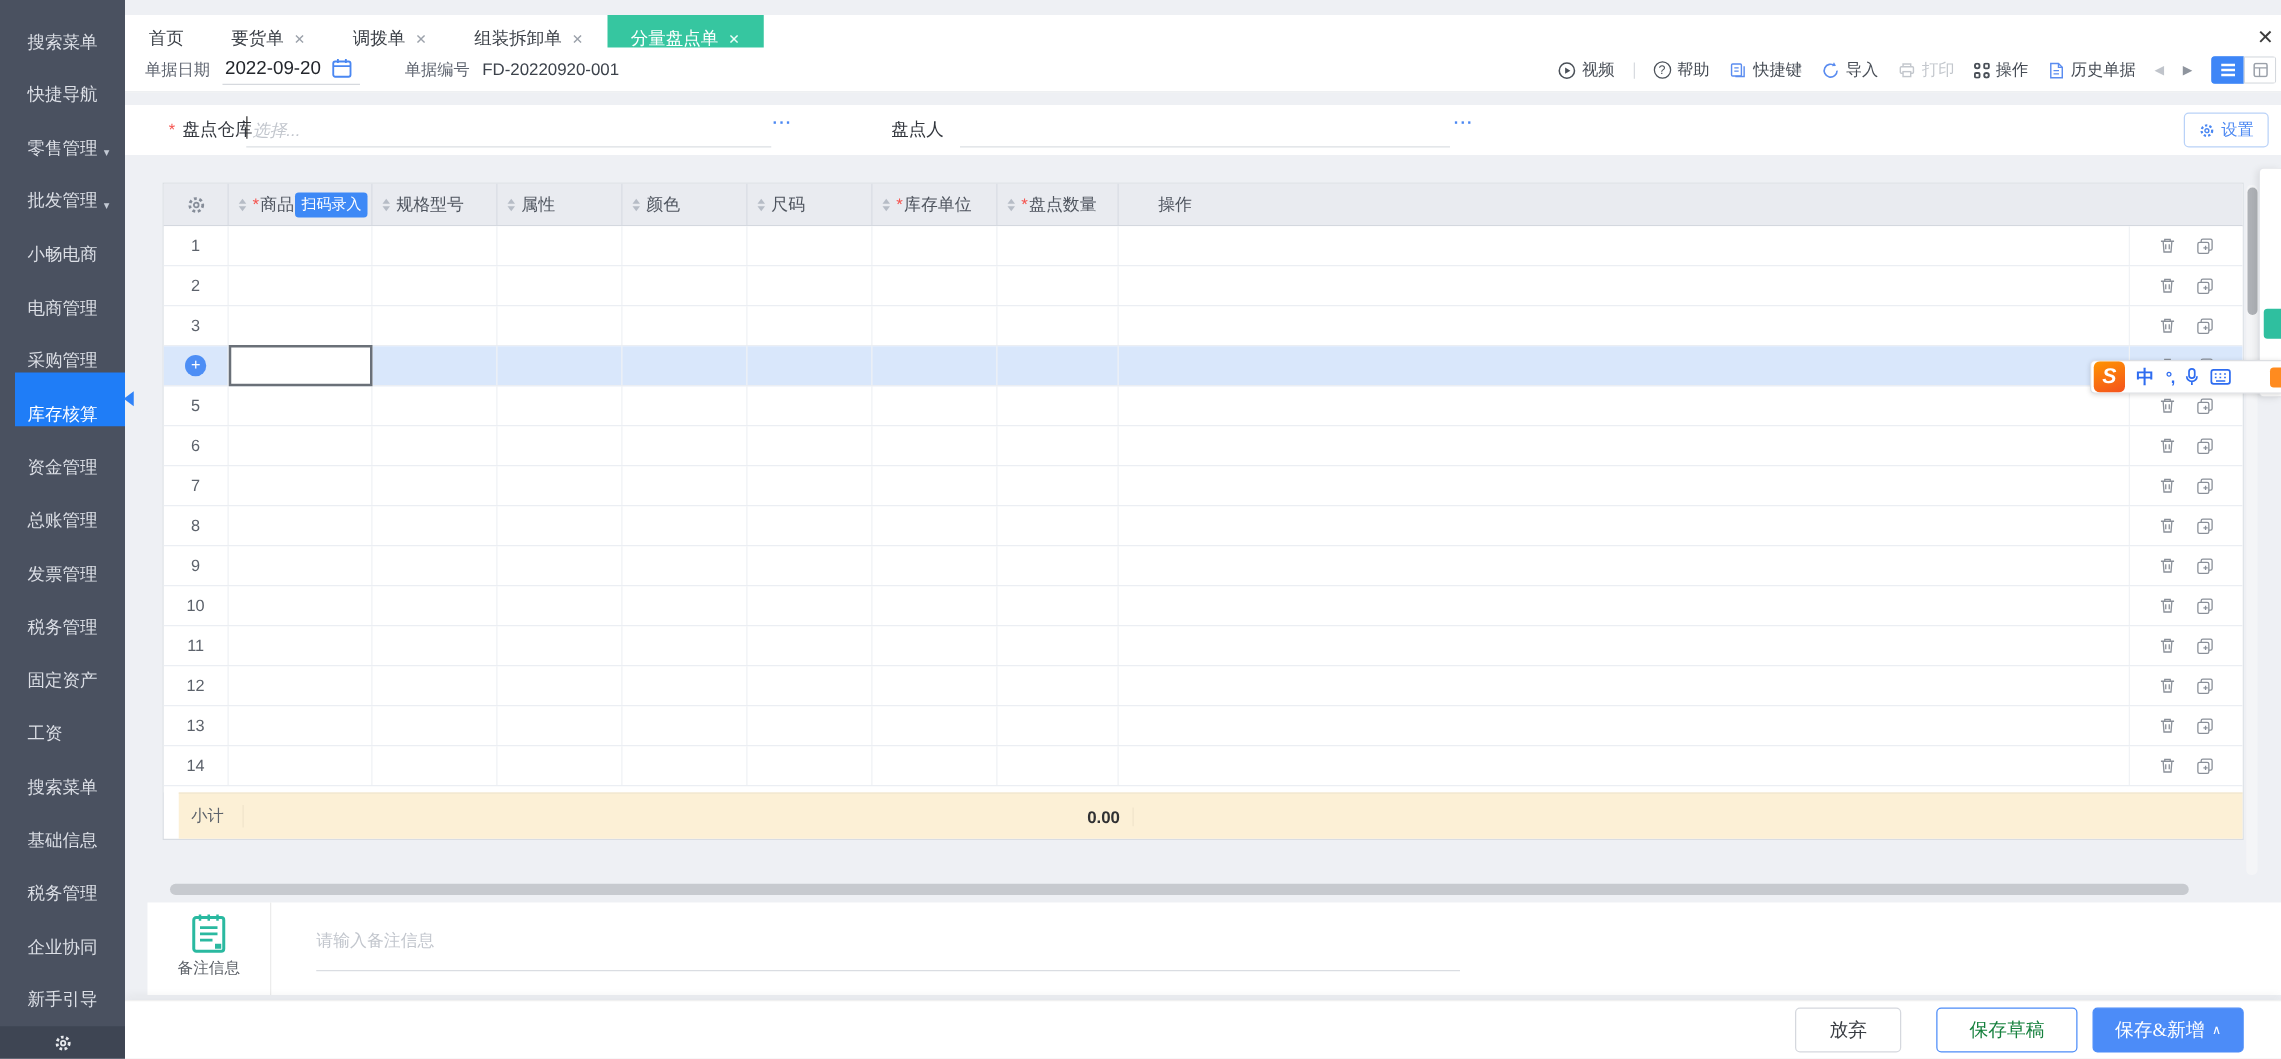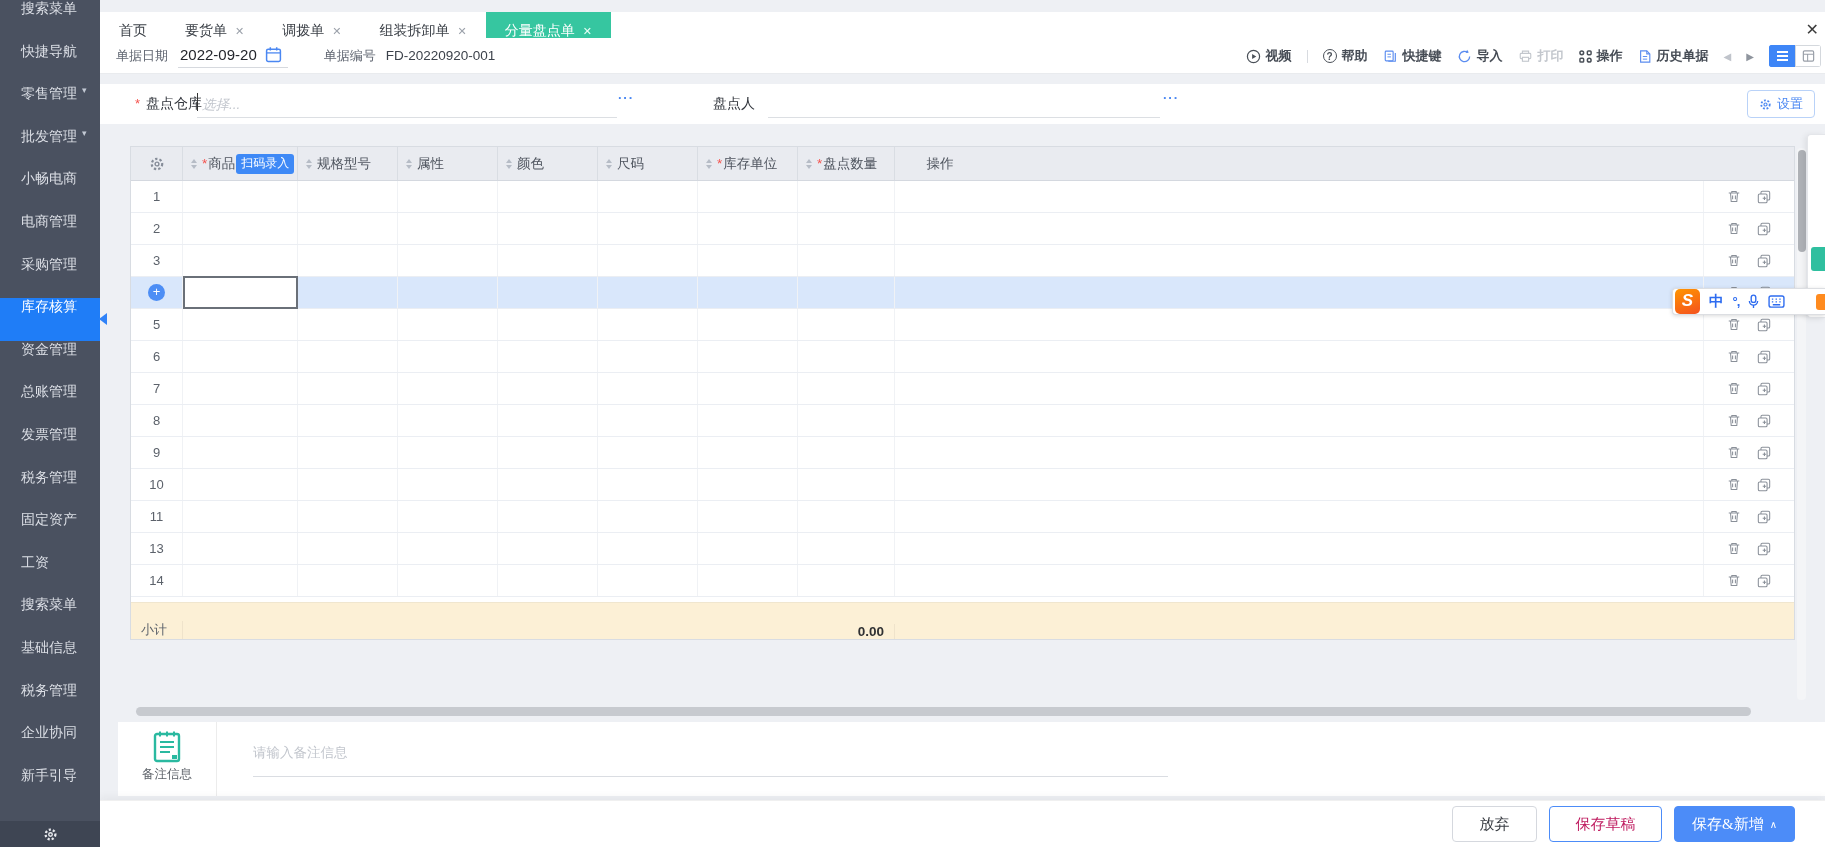--- a/index.html
+++ b/index.html
@@ -3,21 +3,21 @@
 <meta charset="utf-8">
 <style>
   * { margin:0; padding:0; box-sizing:border-box; }
   html,body { width:1825px; height:847px; overflow:hidden; }
   body { font-family:"Liberation Sans","DejaVu Sans",sans-serif; background:#eef0f4; position:relative; color:#333; }
   svg { display:block; }
 
   
   .sidebar { position:absolute; left:0; top:0; width:100px; height:847px; background:#4a5160; z-index:5; }
   .side-menu { position:absolute; top:0; left:0; right:0; }
-  .side-item { height:42.6px; display:flex; align-items:flex-start; padding-left:21px; font-size:14px; color:#dcdfe6; cursor:pointer; position:relative; }
+  .side-item { height:42.6px; display:flex; align-items:flex-end; padding-left:10px; font-size:14px; color:#dcdfe6; cursor:pointer; position:relative;margin-left:12px; }
   .side-item .chev { font-style:normal; font-size:9px; margin-left:5px; color:#c3c9d4; }
   .side-item.active { background:#1f7df7; color:#fff; }
   .active-arrow { position:absolute; left:93px; top:313px; width:0; height:0; border:6px solid transparent; border-right:8px solid #2f82f8; z-index:6; }
   .side-footer { position:absolute; bottom:0; left:0; right:0; height:26px; background:#3e4553; display:flex; align-items:center; justify-content:center; cursor:pointer; }
 
   
   .main { position:absolute; left:100px; top:0; right:0; bottom:0; }
 
   
   .tabbar { position:absolute; top:12px; left:0; right:0; height:38px; background:#fff; border-bottom:1px solid #ededf0; display:flex; }
@@ -28,21 +28,21 @@
   .win-close { position:absolute; right:6px; top:8px; font-size:16px; font-weight:bold; color:#3c3c3c; cursor:pointer; }
 
   
   .toolbar { position:absolute; top:38px; left:0; right:0; height:36px; background:#fff; border-bottom:1px solid #e9ebee; display:flex; align-items:center; }
   .tb-left { display:flex; align-items:center; margin-left:16px; gap:10px; }
   .tb-label { font-size:13px; color:#5f6570; }
   .date-box { display:flex; align-items:center; gap:8px; border-bottom:1px solid #d6d9de; padding:2px 6px 4px 2px; cursor:pointer; }
   .date-val { font-size:15px; color:#23262c; }
   .num-gap { width:16px; }
   .tb-value { font-size:13.5px; color:#3c424b; }
-  .tb-right { position:absolute; right:4px; top:0; height:36px; display:flex; align-items:center; gap:15px;font-weight:bold; }
+  .tb-right { position:absolute; right:4px; top:0; height:36px; display:flex; align-items:center; gap:15px; }
   .tb-item { display:flex; align-items:center; gap:5px; font-size:13px; color:#464c55; cursor:pointer; }
   .tb-item em { font-style:normal; }
   .tb-item.disabled { color:#c3c7cd; }
   .tb-div { width:1px; height:13px; background:#d8dbe0; }
   .q-circle { width:14px; height:14px; border:1.2px solid #4b5159; border-radius:50%; font-size:10px; display:flex; align-items:center; justify-content:center; color:#4b5159; }
   .pg { font-size:10px; cursor:pointer; }
   .pg.prev { color:#c0c4cb; }
   .pg.next { color:#8f959e; }
   .view-toggle { display:flex; border-radius:3px; overflow:hidden; }
   .vt { width:26px; height:22px; display:flex; align-items:center; justify-content:center; cursor:pointer; background:#fff; border:1px solid #d4d8dd; }
@@ -85,21 +85,21 @@
   .tr { display:flex; height:32px; border-bottom:1px solid #ebeef3; position:relative; }
   .tr.hl { background:#d9e7fb; }
   .td { border-right:1px solid #f0f2f5; height:100%; }
   .td.c-num { width:52px; display:flex; align-items:center; justify-content:center; font-size:13px; color:#5c626b; }
   .td.flex { flex:1; }
   .td.c-op { width:90px; display:flex; align-items:center; justify-content:center; gap:16px; border-right:none; }
   .plus-circle { width:17px; height:17px; border-radius:50%; background:#4d8ef5; color:#fff; font-size:13px; line-height:16px; text-align:center; cursor:pointer; }
   .sel-cell { position:absolute; left:52px; top:-1px; width:115px; height:33px; background:#fff; border:2px solid #6a7078; z-index:3; }
   .op-ic { cursor:pointer; }
   .sub-gap { height:5px; background:#fff; }
-  .subtotal { display:flex; height:37px; background:#fcf0d6; border-top:1px solid #f0e6cf; align-items:flex-end; }
+  .subtotal { display:flex; height:37px; background:#fcf0d6; border-top:1px solid #f0e6cf; align-items:center;margin-left:12px; }
   .st { border-right:1px solid rgba(0,0,0,0.05); display:flex; align-items:center; }
   .st.c-num { width:52px; padding-left:10px; font-size:13px; color:#5c626b; }
   .st.c-val { justify-content:flex-end; padding-right:10px; font-size:13.5px; font-weight:600; color:#303133; }
   .st.flex { flex:1; }
   .st.c-op { width:90px; border-right:none; }
 
   
   .vscroll { position:absolute; left:1697px; top:148px; width:9px; height:552px; background:#f4f5f7; border-radius:4px; }
   .vthumb { position:absolute; top:2px; left:0.5px; width:8px; height:102px; background:#aeb1b6; border-radius:4px; }
   .hscroll { position:absolute; left:30px; top:707px; width:1665px; height:10px; }
@@ -110,21 +110,21 @@
   .remark-head { position:absolute; left:0; top:0; width:99px; height:100%; border-right:1px solid #ececec; }
   .remark-head svg { margin:8px auto 2px; }
   .remark-label { text-align:center; font-size:12.5px; color:#5a5f66; }
   .remark-ph { position:absolute; left:135px; top:22px; font-size:13.5px; color:#c2c6cd; }
   .remark-line { position:absolute; left:135px; top:54px; width:915px; height:1px; background:#dadde2; }
 
   
   .footer { position:absolute; top:800px; left:0; right:0; height:47px; background:#fff; border-top:1px solid #f0f0f0; box-shadow:0 -3px 8px rgba(31,35,41,.05); display:flex; align-items:center; justify-content:flex-end; gap:12px; padding-right:30px; }
   .btn { height:36px; border-radius:4px; font-size:15px; cursor:pointer; font-family:Liberation Serif, serif; }
   .btn.ghost { width:85px; background:#fff; border:1px solid #d5d8de; color:#383c42; }
-  .btn.outline { width:113px; background:#fff; border:1px solid #4c8cf8; color:#be185d; }
+  .btn.outline { width:113px; background:#fff; border:1px solid #4c8cf8; color:#15803d;margin-left:16px; }
   .btn.primary { width:121px; background:#4c8cf8; border:1px solid #4c8cf8; color:#fff; display:flex; align-items:center; justify-content:center; gap:6px; }
   .caret-up { font-style:normal; font-size:10px; }
 
   
   .float-panel { position:absolute; left:1707px; top:134px; width:18px; height:184px; background:#fff; border:1px solid #e4e6ea; border-right:none; border-radius:4px 0 0 4px; box-shadow:-2px 1px 6px rgba(0,0,0,.08); z-index:8; }
   .float-badge { position:absolute; left:1711px; top:247px; width:14px; height:24px; background:#2fbf9f; border-radius:3px 0 0 3px; z-index:9; }
   .ime { position:absolute; left:1572px; top:288px; width:153px; height:27px; background:#fff; border:1px solid #dcdee2; border-right:none; border-radius:4px 0 0 4px; box-shadow:0 1px 4px rgba(0,0,0,.15); display:flex; align-items:center; gap:9px; padding-left:2px; overflow:hidden; z-index:10; }
   .sogou { width:25px; height:25px; border-radius:5px; background:linear-gradient(160deg,#ff9500,#f4511e); color:#fff; font-weight:bold; font-style:italic; font-size:17px; text-align:center; line-height:24px; flex:none; }
   .ime-i { color:#2e6cf0; font-weight:bold; cursor:pointer; }
   .ime-i.zh { font-size:14.5px; }
@@ -699,20 +699,45 @@
               <span class="op-ic">
                 <svg width="14" height="14" viewBox="0 0 16 16">
                   <rect x="4.5" y="1.5" width="10" height="10" rx="1.5" fill="none" stroke="#8a9099" stroke-width="1.2"></rect>
                   <rect x="1.5" y="4.5" width="10" height="10" rx="1.5" fill="#fff" stroke="#8a9099" stroke-width="1.2"></rect>
                   <path d="M6.5 9.5h4M8.5 7.5v4" stroke="#8a9099" stroke-width="1.2"></path>
                 </svg>
               </span>
             </div>
           </div>
           <div class="tr">
+            <div class="td c-num">12</div>
+            <div class="td" style="width: 115px;"></div>
+            <div class="td" style="width: 100px;"></div>
+            <div class="td" style="width: 100px;"></div>
+            <div class="td" style="width: 100px;"></div>
+            <div class="td" style="width: 100px;"></div>
+            <div class="td" style="width: 100px;"></div>
+            <div class="td" style="width: 97px;"></div>
+            <div class="td flex"></div>
+            <div class="td c-op">
+              <span class="op-ic">
+                <svg width="14" height="15" viewBox="0 0 16 16">
+                  <path d="M2 4h12M5.5 4V2.3h5V4M4 4l.8 9.8h6.4L12 4M6.4 6.8v4.4M9.6 6.8v4.4" stroke="#8a9099" fill="none" stroke-width="1.2"></path>
+                </svg>
+              </span>
+              <span class="op-ic">
+                <svg width="14" height="14" viewBox="0 0 16 16">
+                  <rect x="4.5" y="1.5" width="10" height="10" rx="1.5" fill="none" stroke="#8a9099" stroke-width="1.2"></rect>
+                  <rect x="1.5" y="4.5" width="10" height="10" rx="1.5" fill="#fff" stroke="#8a9099" stroke-width="1.2"></rect>
+                  <path d="M6.5 9.5h4M8.5 7.5v4" stroke="#8a9099" stroke-width="1.2"></path>
+                </svg>
+              </span>
+            </div>
+          </div>
+          <div class="tr">
             <div class="td c-num">13</div>
             <div class="td" style="width: 115px;"></div>
             <div class="td" style="width: 100px;"></div>
             <div class="td" style="width: 100px;"></div>
             <div class="td" style="width: 100px;"></div>
             <div class="td" style="width: 100px;"></div>
             <div class="td" style="width: 100px;"></div>
             <div class="td" style="width: 97px;"></div>
             <div class="td flex"></div>
             <div class="td c-op">

